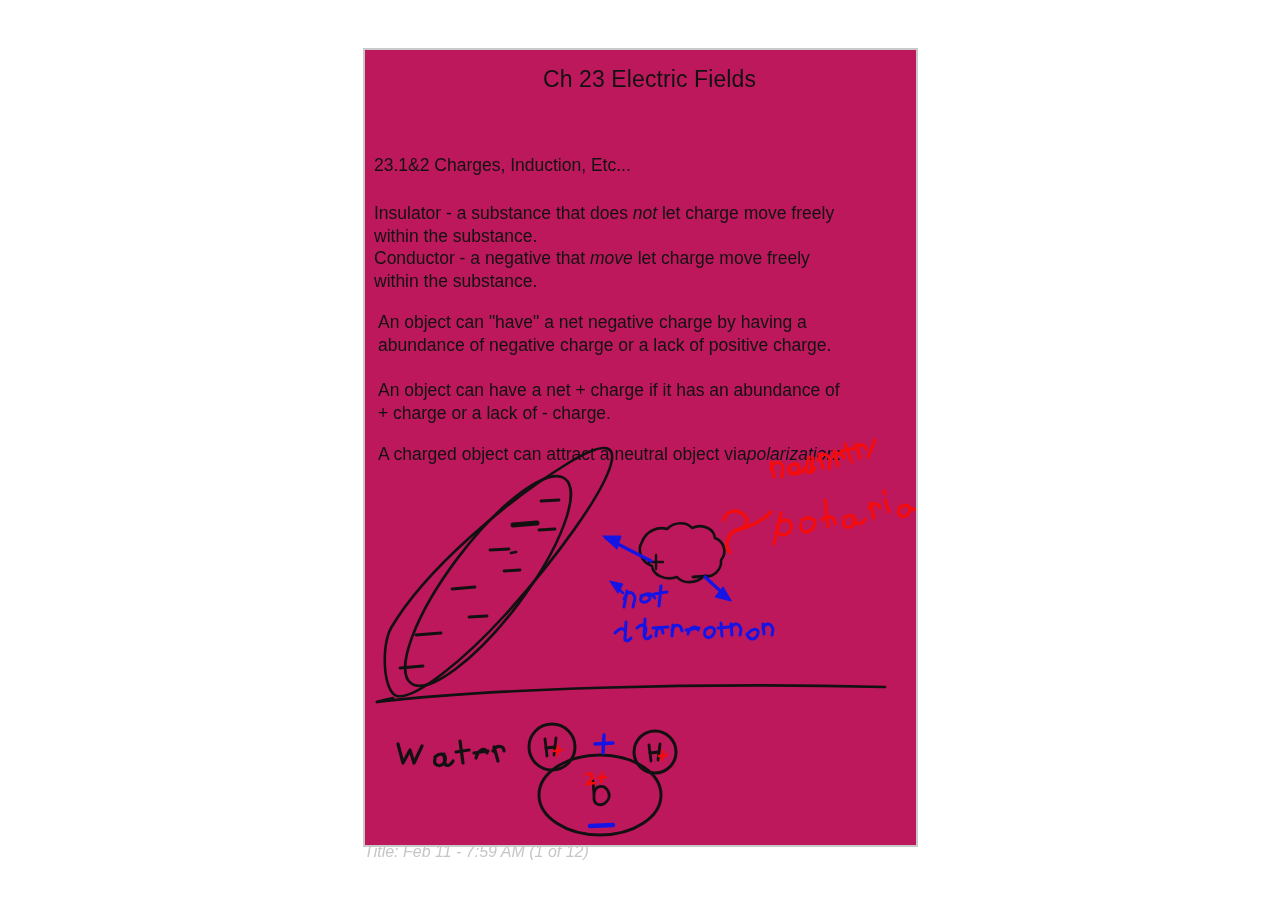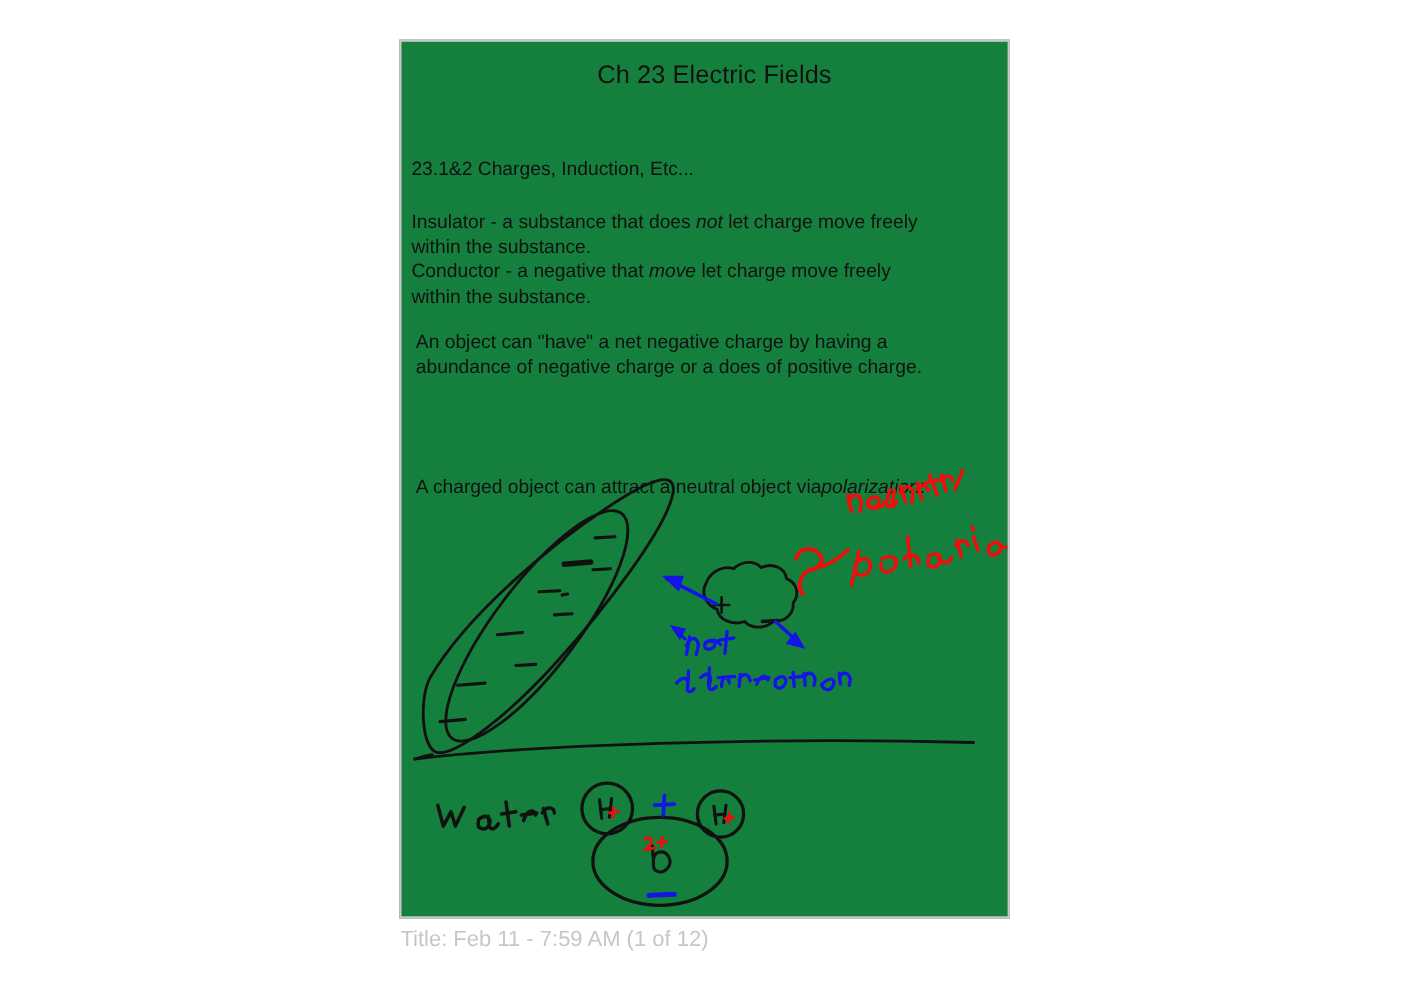--- a/index.html
+++ b/index.html
@@ -11,25 +11,25 @@
     width: 1280px;
     height: 905px;
     position: relative;
     font-family: "Liberation Sans", sans-serif;
     overflow: hidden;
   }
 
   #page-wrap {
     position: absolute;
     left: 363px;
-    top: 36px;
+    top: 48px;
     width: 551px;
     height: 795px;
     border: 2px solid #c9c9c9;
-    background: #15803d;
+    background: #be185d;
     box-sizing: content-box;
   }
 
   #page-inner {
     position: relative;
     width: 551px;
     height: 795px;
     overflow: hidden;
   }
 
@@ -59,23 +59,24 @@
   #t-section   { left: 9px;  top: 104px; text-align: right; }
   #t-insulator { left: 9px;  top: 152px; }
   #t-netneg    { left: 13px; top: 261px; }
   #t-netpos    { left: 13px; top: 329px; }
   #t-polar     { left: 13px; top: 393px; }
 
   .footer {
     position: absolute;
     left: 364px;
     top: 843px;
-    font-size: 20px;
+    font-size: 16px;
     color: #c6c6c6;
     white-space: nowrap;
+    font-style: italic;
   }
 
   #ink {
     position: absolute;
     left: 0;
     top: 0;
     width: 551px;
     height: 795px;
     pointer-events: none;
   }
@@ -89,22 +90,24 @@
     <div class="slide-title">Ch 23 Electric Fields</div>
 
     <div class="txt" id="t-section">23.1&amp;2 Charges, Induction, Etc...</div>
 
     <div class="txt" id="t-insulator"><span>Insulator - a substance that does </span><i>not</i><span> let charge move freely</span>
 <span>within the substance.</span>
 <span>Conductor - a negative that </span><i>move</i><span> let charge move freely</span>
 <span>within the substance.</span></div>
 
     <div class="txt" id="t-netneg"><span>An object can "have" a net negative charge by having a</span>
-<span>abundance of negative charge or a does of positive charge.</span></div>
-
+<span>abundance of negative charge or a lack of positive charge.</span></div>
+
+    <div class="txt" id="t-netpos"><span>An object can have a net + charge if it has an abundance of</span>
+<span>+ charge or a lack of - charge.</span></div>
 
     <div class="txt" id="t-polar"><span>A charged object can attract a neutral object via</span><i>polarization</i><span>:</span></div>
 
     <svg id="ink" viewBox="0 0 551 795">
       <g fill="none" stroke="#111111" stroke-width="2.6" stroke-linecap="round" stroke-linejoin="round">
 
         <path d="M26 578 C 60 520, 140 452, 205 412 C 245 388, 250 399, 246 414 C 238 444, 190 510, 140 565 C 100 609, 50 650, 32 646 C 18 642, 16 596, 26 578 Z" transform="translate(0,0) rotate(0)"></path>
       </g>
 
       <g fill="none" stroke="#ffffff" stroke-width="0">

